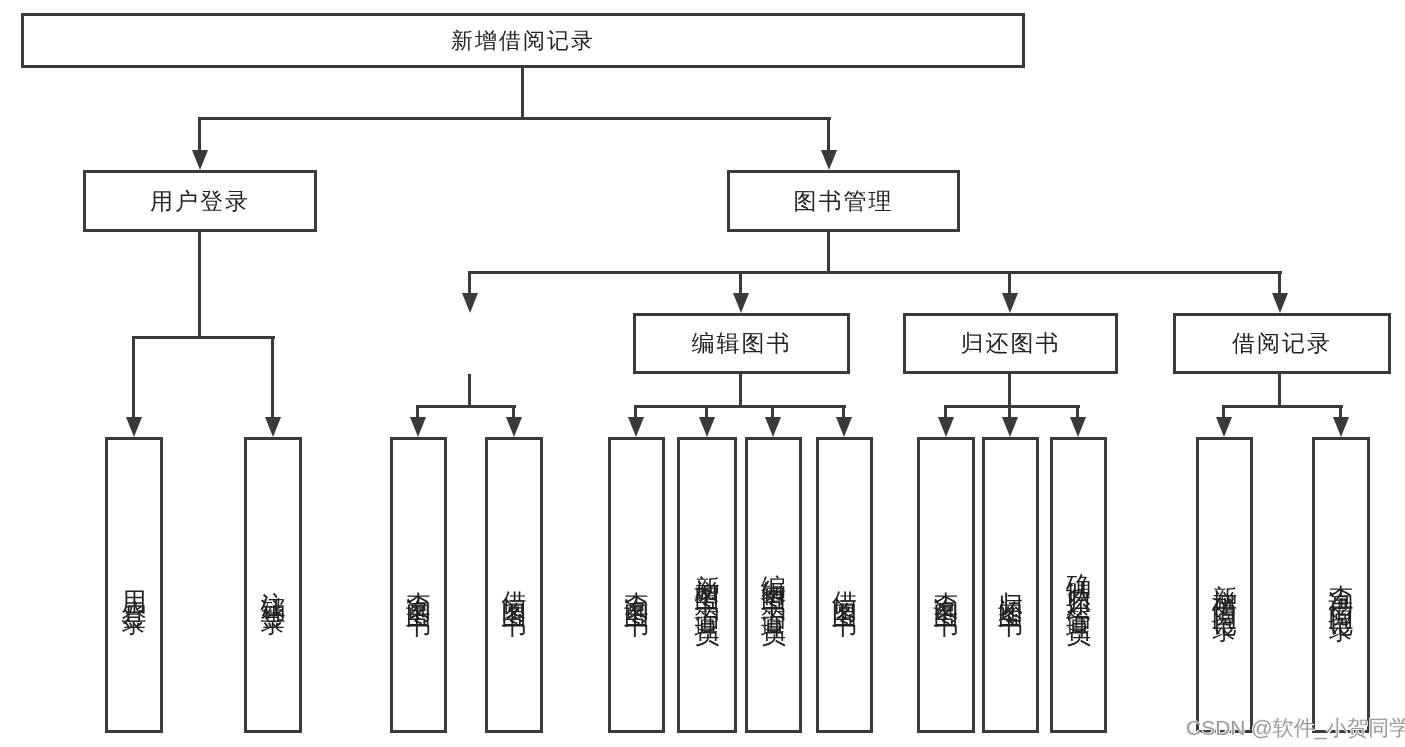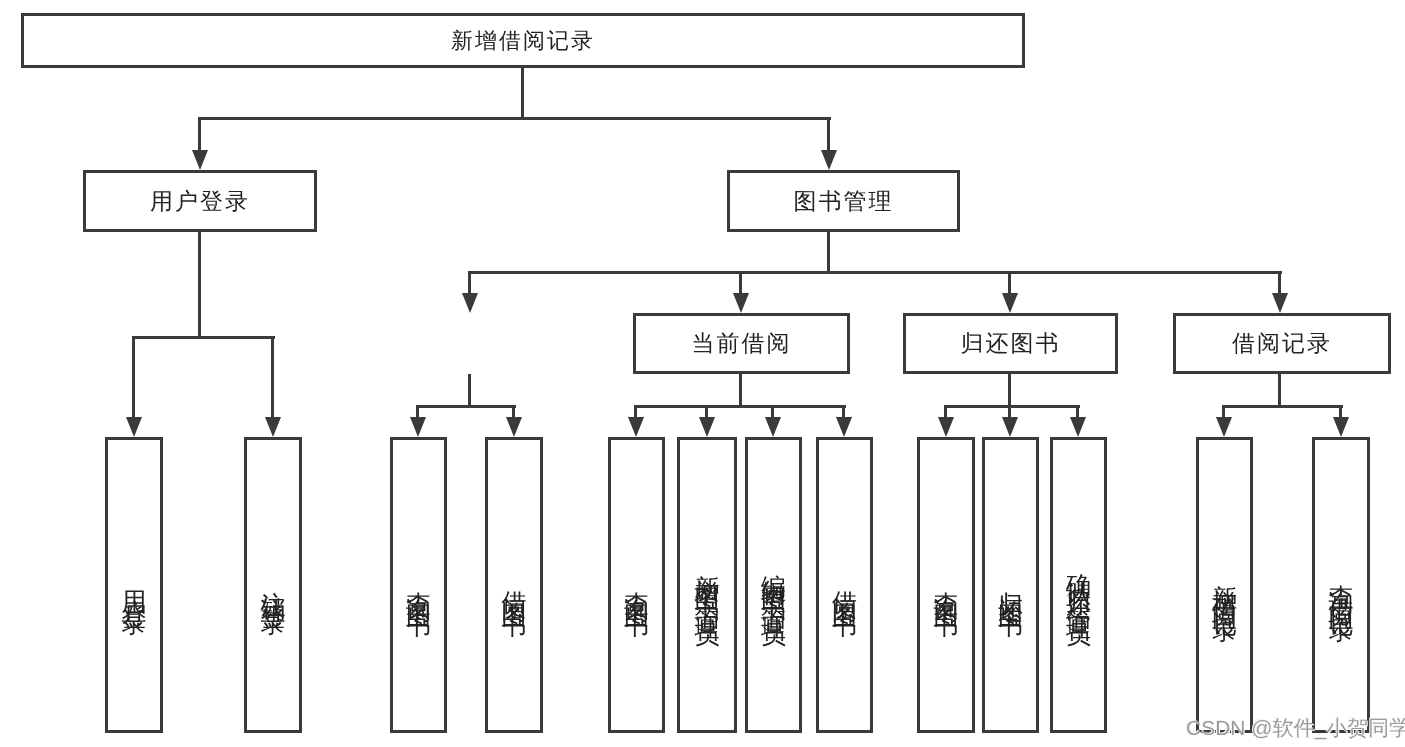--- a/index.html
+++ b/index.html
@@ -64,21 +64,21 @@
   <div class="hline" style="left:468px;top:271px;width:814px;"></div>
   <div class="vline" style="left:468px;top:271px;height:22px;"></div>
   <div class="vline" style="left:739px;top:271px;height:22px;"></div>
   <div class="vline" style="left:1008px;top:271px;height:22px;"></div>
   <div class="vline" style="left:1278px;top:271px;height:22px;"></div>
   <div class="arrow" style="left:462px;top:293px;"></div>
   <div class="arrow" style="left:733px;top:293px;"></div>
   <div class="arrow" style="left:1002px;top:293px;"></div>
   <div class="arrow" style="left:1272px;top:293px;"></div>
 
-  <div class="node h" style="left:633px;top:313px;width:217px;height:61px;">当前借阅</div>
+  <div class="node h" style="left:633px;top:313px;width:217px;height:61px;">编辑图书</div>
   <div class="node h" style="left:903px;top:313px;width:215px;height:61px;">归还图书</div>
   <div class="node h" style="left:1173px;top:313px;width:218px;height:61px;font-family:Liberation Serif, serif;">借阅记录</div>
 
   <div class="vline" style="left:468px;top:374px;height:31px;"></div>
   <div class="hline" style="left:416px;top:405px;width:100px;"></div>
   <div class="vline" style="left:416px;top:405px;height:14px;"></div>
   <div class="vline" style="left:512px;top:405px;height:14px;"></div>
   <div class="arrow" style="left:410px;top:417px;"></div>
   <div class="arrow" style="left:506px;top:417px;"></div>
 

